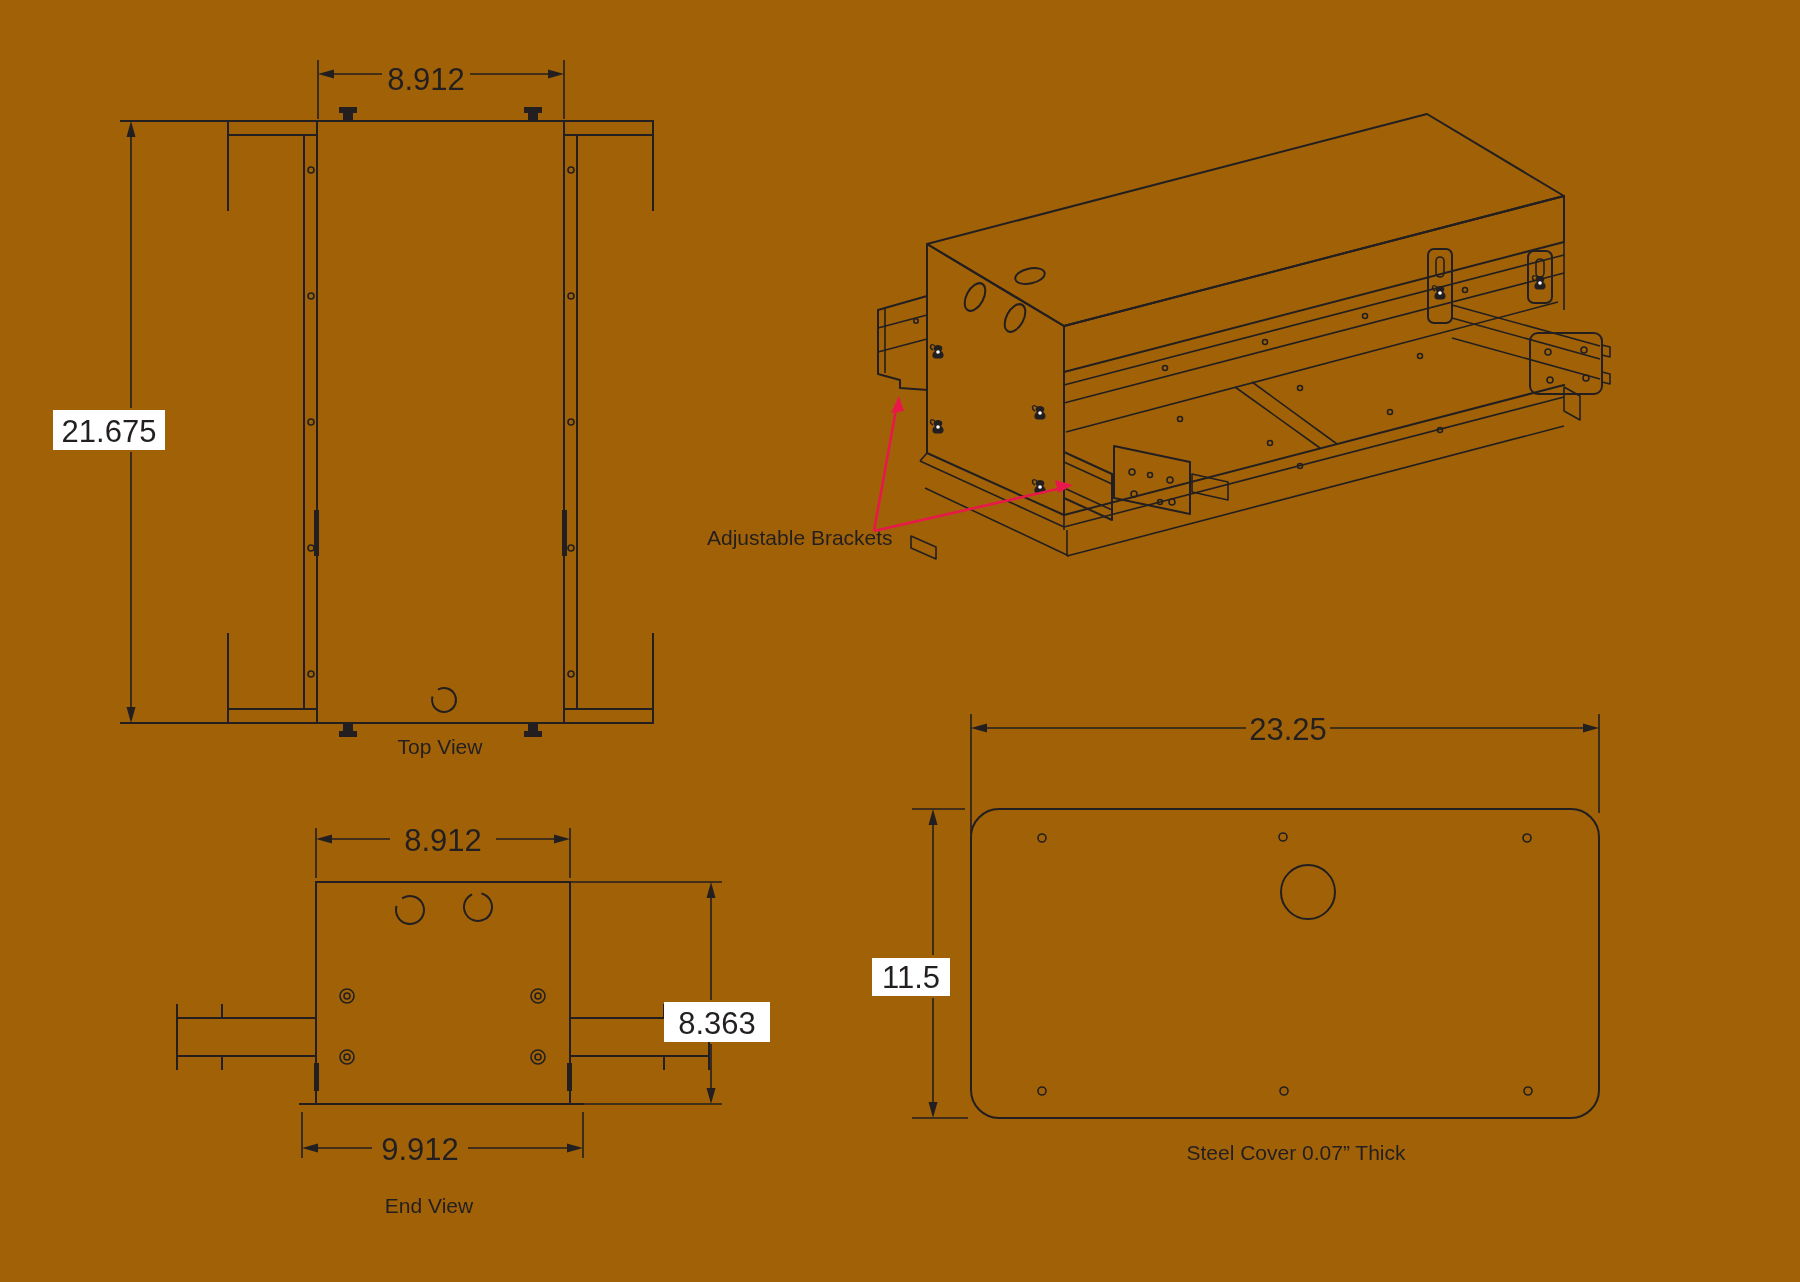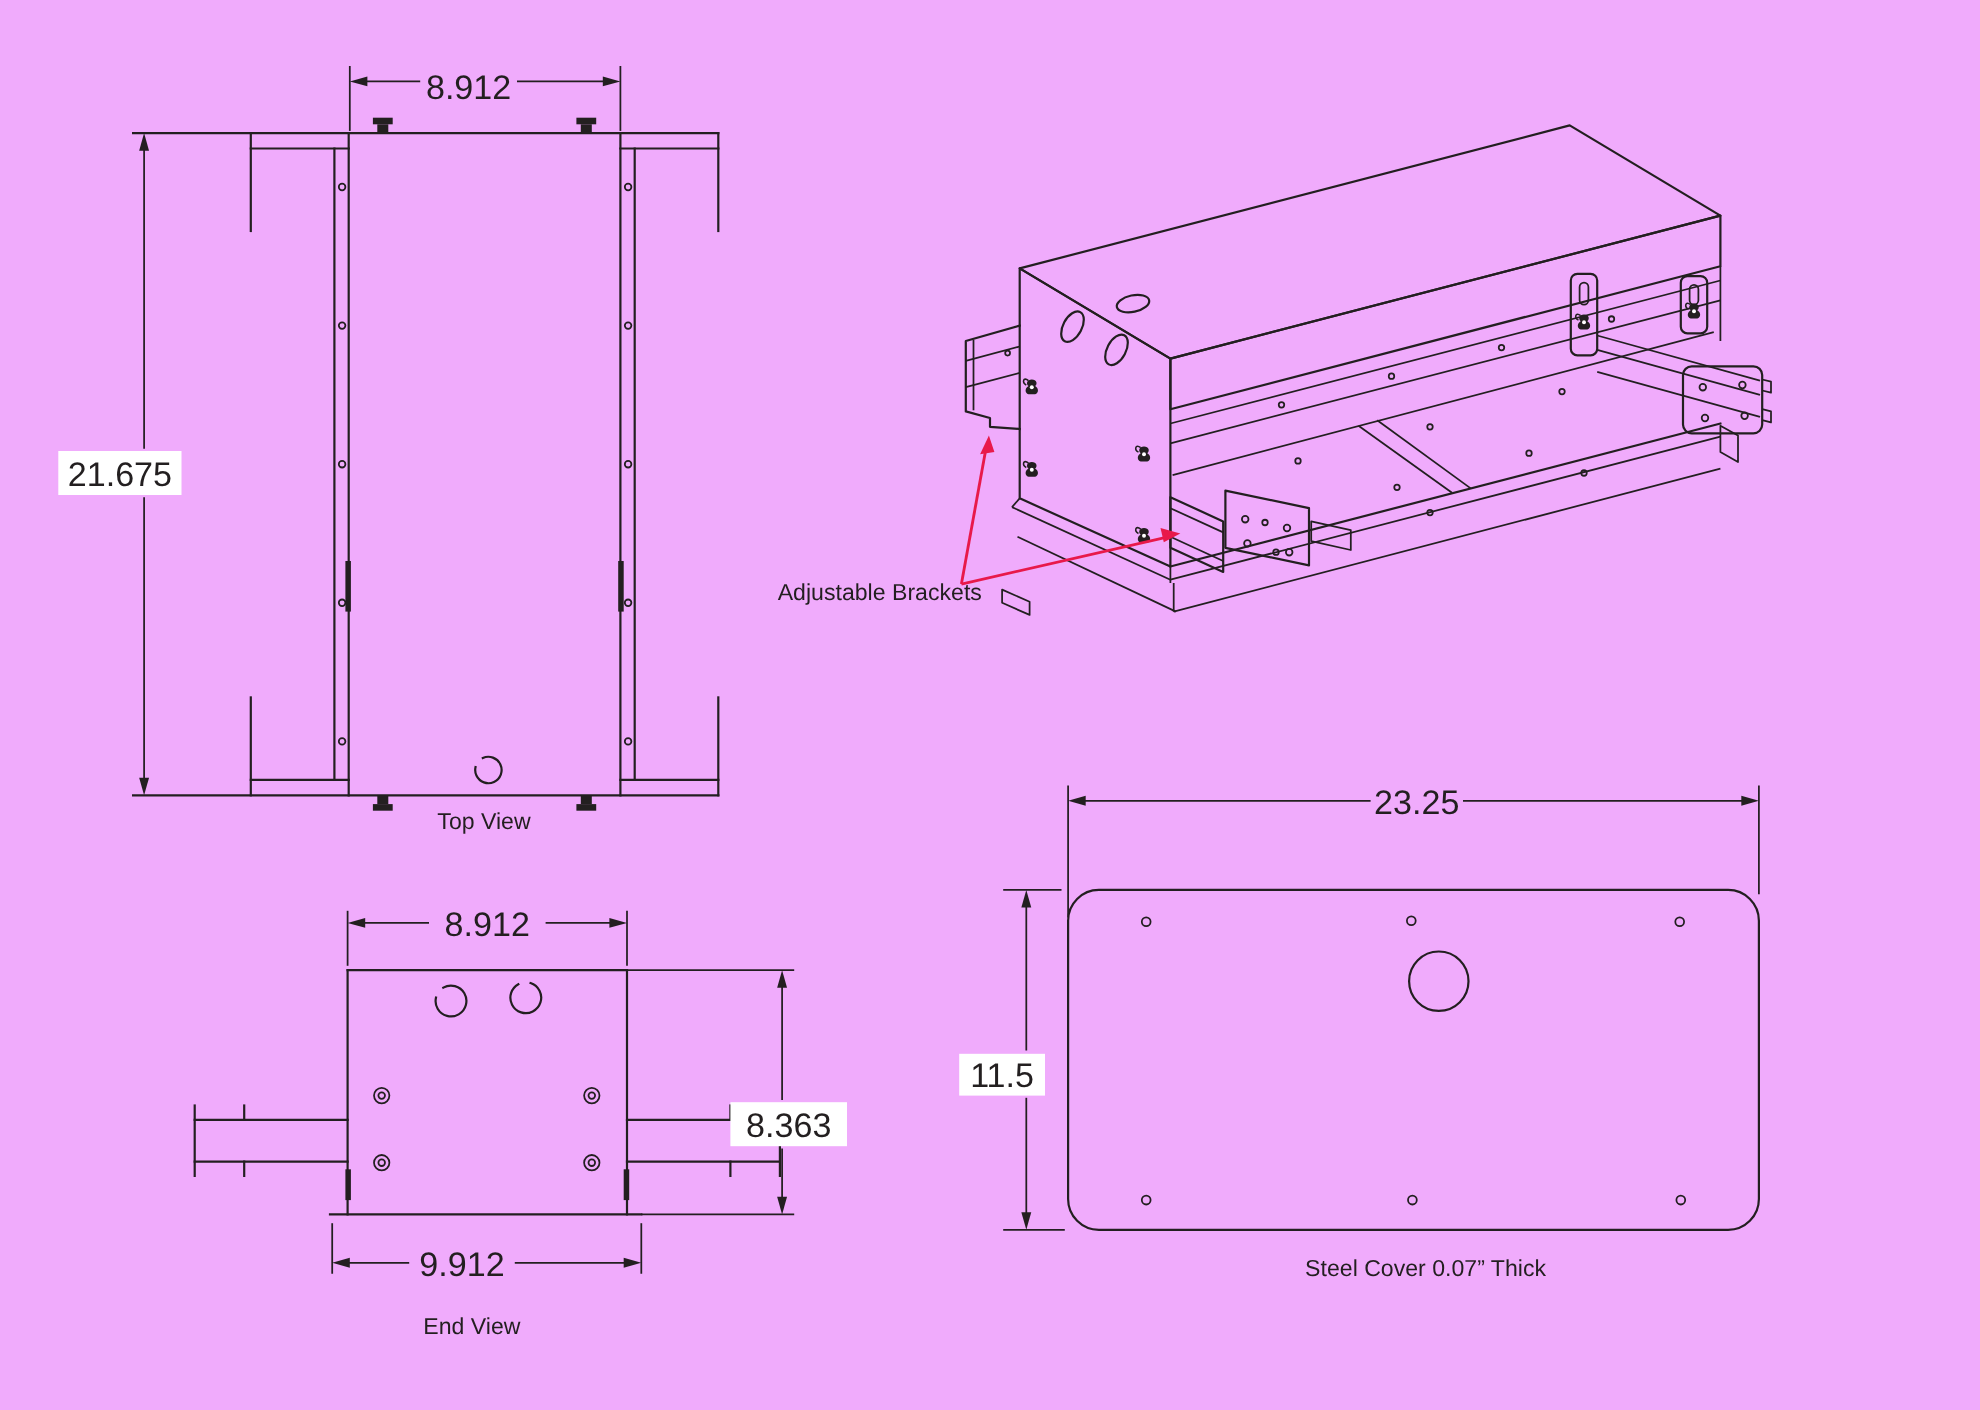--- a/index.html
+++ b/index.html
@@ -1,16 +1,16 @@
 <!DOCTYPE html>
 <html><head>
 <meta charset="utf-8">
 <style>
   html,body{margin:0;padding:0;background:#ffffff;}
-  #canvas-wrap{position:relative;width:1800px;height:1282px;background:#f0abfc;overflow:hidden;}
+  #canvas-wrap{position:relative;width:1800px;height:1282px;background:#a16207;overflow:hidden;}
   svg{display:block;}
   text{font-family:"Liberation Sans","DejaVu Sans",sans-serif;fill:#231f20;}
   .dim-text{font-size:31px;}
   .label-text{font-size:21px;}
   .ln{stroke:#231f20;stroke-width:2;fill:none;stroke-linecap:square;}
   .thin{stroke:#231f20;stroke-width:1.6;fill:none;}
   .fillb{fill:#231f20;stroke:none;}
   .whitebg{fill:#ffffff;stroke:none;}
 </style>
 </head>

